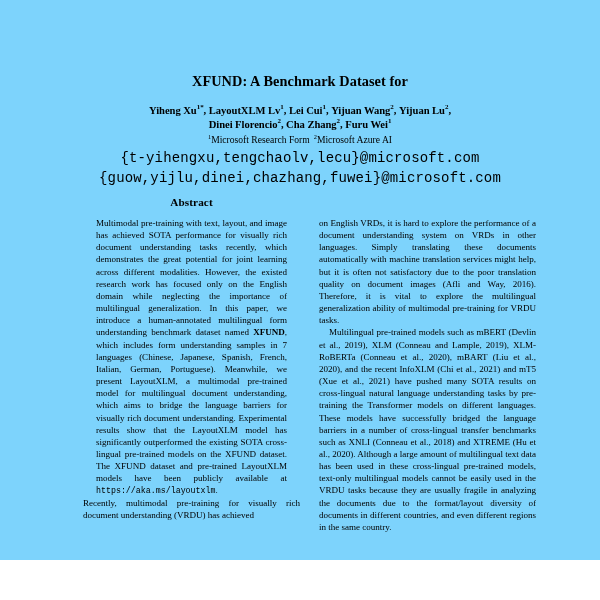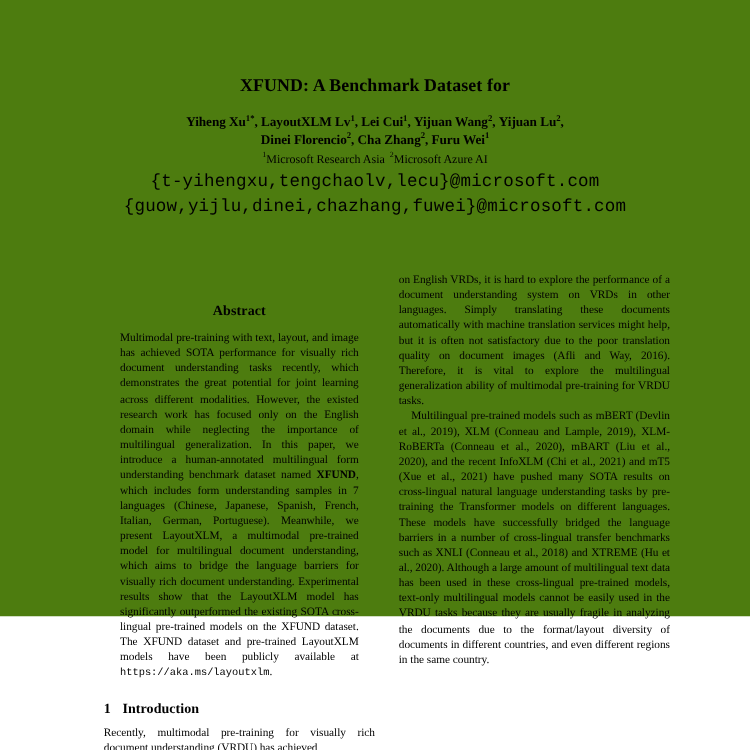--- a/index.html
+++ b/index.html
@@ -13,24 +13,24 @@
     height: 600px;
     overflow: hidden;
     font-family: "Liberation Serif", "DejaVu Serif", serif;
     color: #000000;
     -webkit-font-smoothing: antialiased;
   }
 
   .page {
     position: relative;
     width: 600px;
-    height: 493px;
+    height: 560px;
     box-sizing: border-box;
-    padding: 0;
-    background: #4d7c0f;
+    padding: 12px;
+    background: #7dd3fc;
   }
 
   
   .title-block {
     padding-top: 60px;
     text-align: center;
   }
   .paper-title {
     font-size: 14.3px;
     font-weight: bold;
@@ -89,21 +89,20 @@
   .col {
     width: 217px;
     flex: 0 0 217px;
     overflow: hidden;
   }
 
   
   .abstract-wrap {
     padding: 0 13px;
     box-sizing: border-box;
-    margin-top: 47px;
   }
   .abstract-head {
     text-align: center;
     font-size: 11.2px;
     font-weight: bold;
     margin: 0 0 9px 0;
     letter-spacing: 0.1px;
   }
   p.body-text {
     margin: 0;
@@ -148,39 +147,38 @@
     <div class="authors">
       <span class="authors-line">
         <span>Yiheng Xu</span><sup>1<span style="font-style:normal">*</span></sup><span>,&nbsp;</span><span>LayoutXLM Lv</span><sup>1</sup><span>,&nbsp;</span><span>Lei Cui</span><sup>1</sup><span>,&nbsp;</span><span>Yijuan Wang</span><sup>2</sup><span>,&nbsp;</span><span>Yijuan Lu</span><sup>2</sup><span>,</span>
       </span>
       <span class="authors-line">
         <span>Dinei Florencio</span><sup>2</sup><span>,&nbsp;</span><span>Cha Zhang</span><sup>2</sup><span>,&nbsp;</span><span>Furu Wei</span><sup>1</sup>
       </span>
     </div>
 
     <div class="affiliations">
-      <span class="affil-item"><sup>1</sup><span>Microsoft Research Asia</span></span><span class="affil-item"><sup>2</sup><span>Microsoft Azure AI</span></span>
+      <span class="affil-item"><sup>1</sup><span>Microsoft Research Form</span></span><span class="affil-item"><sup>2</sup><span>Microsoft Azure AI</span></span>
     </div>
 
     <div class="emails">
       <span class="email-line">{t-yihengxu,tengchaolv,lecu}@microsoft.com</span>
       <span class="email-line">{guow,yijlu,dinei,chazhang,fuwei}@microsoft.com</span>
     </div>
   </div>
 
   <div class="columns">
 
     <div class="col left-col">
 
       <div class="abstract-wrap">
         <div class="abstract-head">Abstract</div>
         <p class="body-text"><span>Multimodal pre-training with text, layout, and image has achieved SOTA performance for visually rich document understanding tasks recently, which demonstrates the great potential for joint learning across different modalities. However, the existed research work has focused only on the English domain while neglecting the importance of multilingual generalization. In this paper, we introduce a human-annotated multilingual form understanding benchmark dataset named </span><span class="bold-inline">XFUND</span><span>, which includes form understanding samples in 7 languages (Chinese, Japanese, Spanish, French, Italian, German, Portuguese). Meanwhile, we present LayoutXLM, a multimodal pre-trained model for multilingual document understanding, which aims to bridge the language barriers for visually rich document understanding. Experimental results show that the LayoutXLM model has significantly outperformed the existing SOTA cross-lingual pre-trained models on the XFUND dataset. The XFUND dataset and pre-trained LayoutXLM models have been publicly available at </span><span class="mono-inline">https://aka.ms/layoutxlm</span><span>.</span></p>
       </div>
 
-      <div class="section-head"><span class="section-num">1</span><span>Introduction</span></div>
 
       <p class="body-text">Recently, multimodal pre-training for visually rich document understanding (VRDU) has achieved</p>
     </div>
 
     <div class="col right-col">
       <p class="body-text first-para">on English VRDs, it is hard to explore the performance of a document understanding system on VRDs in other languages. Simply translating these documents automatically with machine translation services might help, but it is often not satisfactory due to the poor translation quality on document images (Afli and Way, 2016). Therefore, it is vital to explore the multilingual generalization ability of multimodal pre-training for VRDU tasks.</p>
       <p class="body-text">Multilingual pre-trained models such as mBERT (Devlin et al., 2019), XLM (Conneau and Lample, 2019), XLM-RoBERTa (Conneau et al., 2020), mBART (Liu et al., 2020), and the recent InfoXLM (Chi et al., 2021) and mT5 (Xue et al., 2021) have pushed many SOTA results on cross-lingual natural language understanding tasks by pre-training the Transformer models on different languages. These models have successfully bridged the language barriers in a number of cross-lingual transfer benchmarks such as XNLI (Conneau et al., 2018) and XTREME (Hu et al., 2020). Although a large amount of multilingual text data has been used in these cross-lingual pre-trained models, text-only multilingual models cannot be easily used in the VRDU tasks because they are usually fragile in analyzing the documents due to the format/layout diversity of documents in different countries, and even different regions in the same country.</p>
     </div>
 
   </div>

